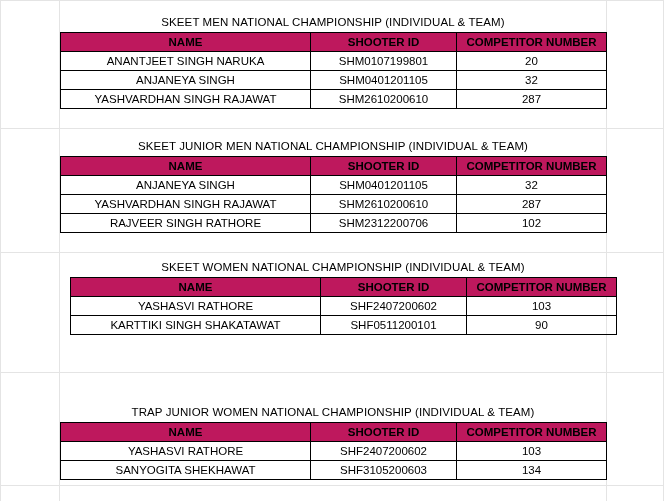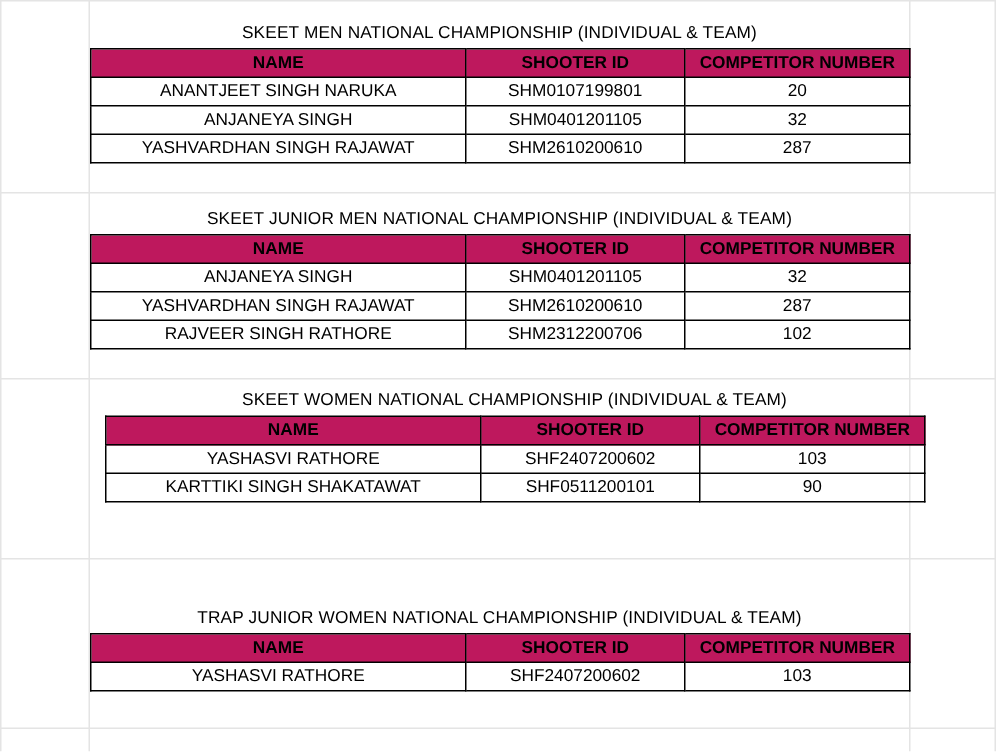--- a/index.html
+++ b/index.html
@@ -199,17 +199,22 @@
           <th>SHOOTER ID</th>
           <th>COMPETITOR NUMBER</th>
         </tr>
       </thead>
       <tbody>
         <tr>
           <td>YASHASVI RATHORE</td>
           <td>SHF2407200602</td>
           <td>103</td>
         </tr>
+        <tr>
+          <td>SANYOGITA SHEKHAWAT</td>
+          <td>SHF3105200603</td>
+          <td>134</td>
+        </tr>
       </tbody>
     </table>
   </div>
 
 </div>
 
 </body></html>

